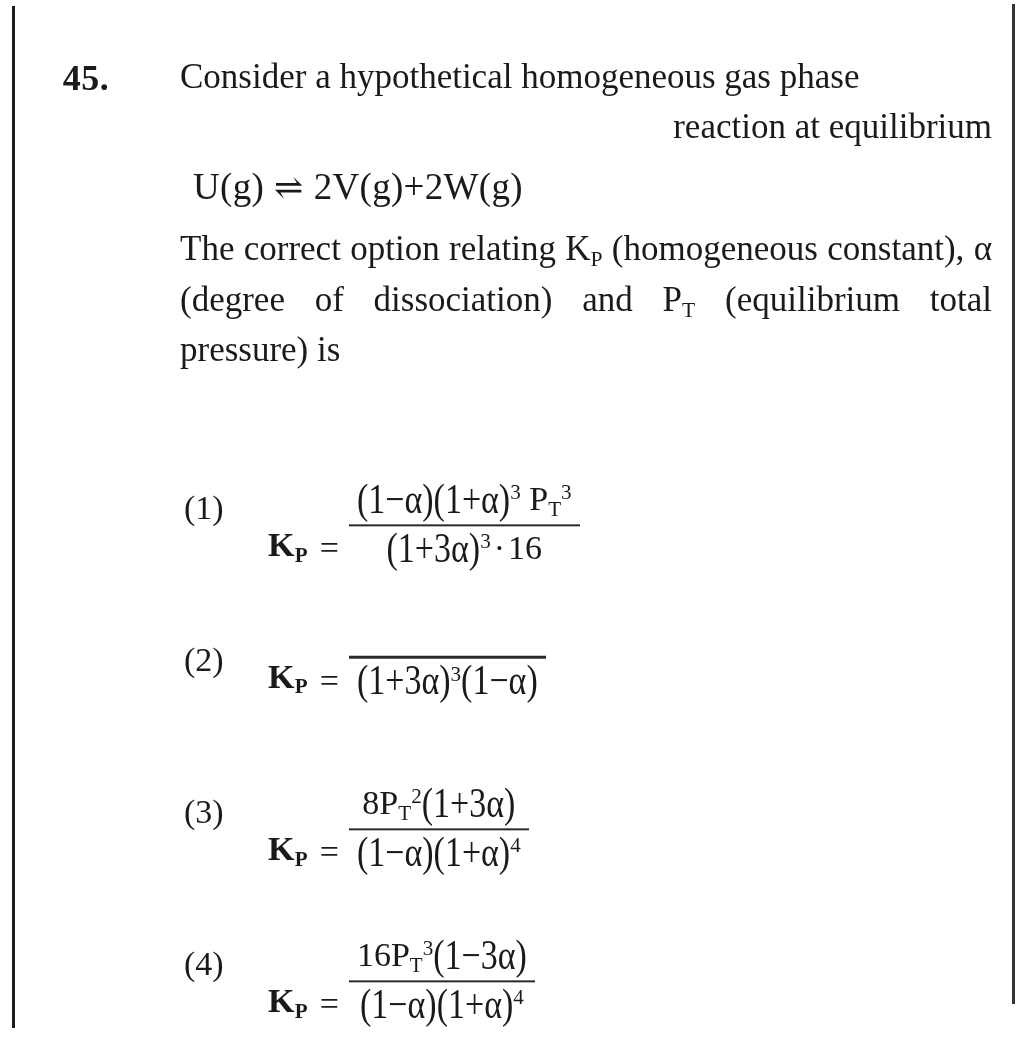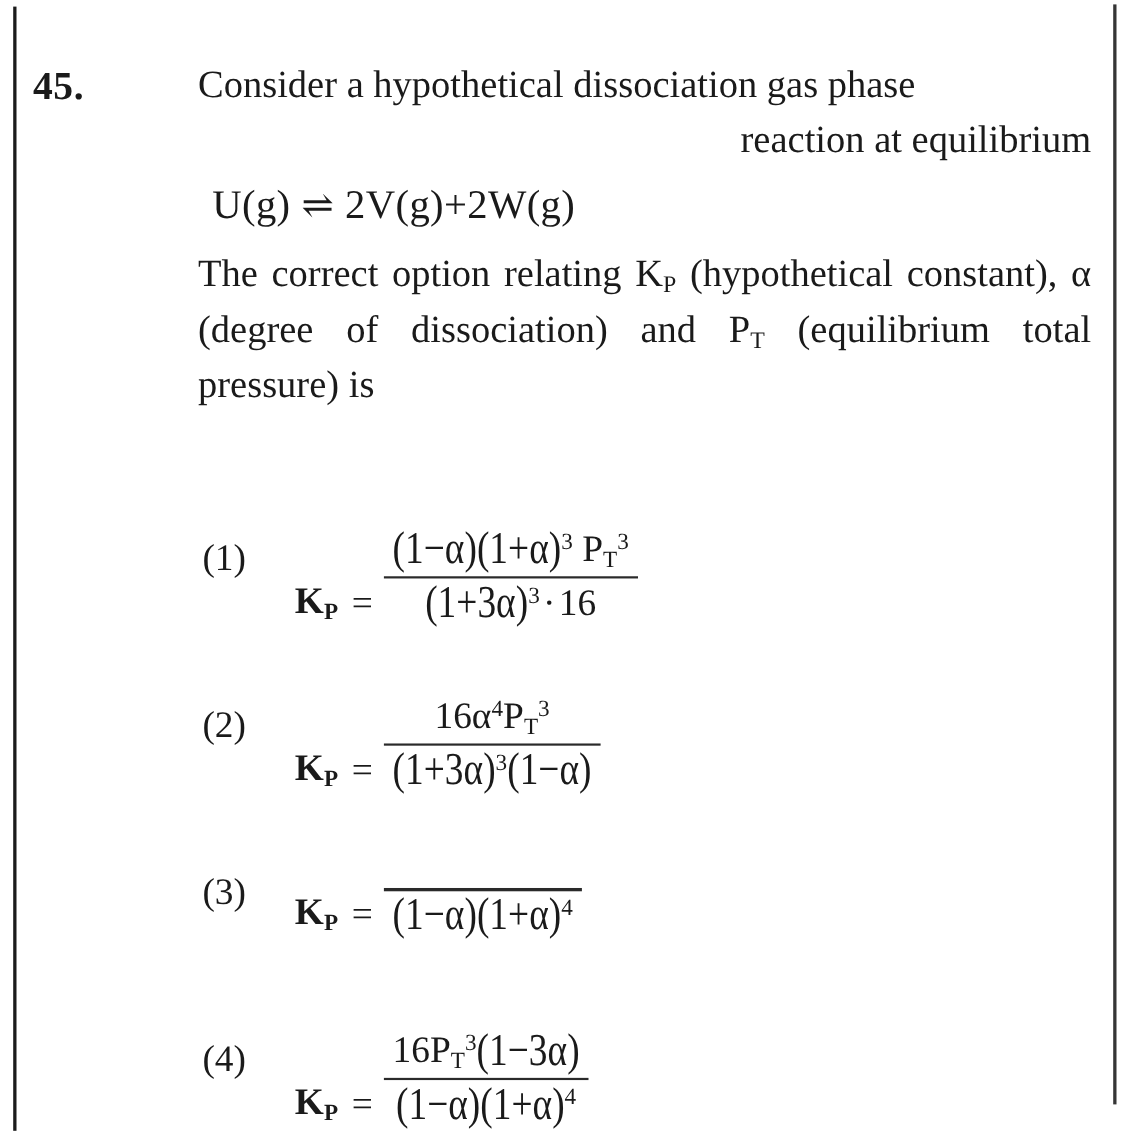--- a/index.html
+++ b/index.html
@@ -41,21 +41,21 @@
     position: absolute;
     left: 0;
     top: 0;
     width: 1024px;
   }
   .q-number {
     position: absolute;
     left: 30px;
     top: 57px;
     width: 112px;
-    text-align: left;
+    text-align: center;
     font-weight: bold;
     font-size: 36px;
     letter-spacing: .5px;
   }
   .q-body {
     position: absolute;
     left: 180px;
     top: 52px;
     width: 812px;
   }
@@ -147,30 +147,30 @@
 
 <div class="page-rule-left"></div>
 <div class="page-rule-right"></div>
 
 <div class="question">
 
   <div class="q-number">45.</div>
 
   <div class="q-body">
 
-    <p class="para first">Consider a hypothetical dissociation gas phase</p>
+    <p class="para first">Consider a hypothetical homogeneous gas phase</p>
 
     <p class="para nojust">reaction at equilibrium</p>
 
     <div class="eq-line">
       <span>U(g)</span><span class="harp">⇌</span><span>2V(g)+2W(g)</span>
     </div>
 
     <p class="para" style="text-align:justify;">
-      <span>The correct option relating K</span><sub>P</sub><span> (hypothetical</span>
+      <span>The correct option relating K</span><sub>P</sub><span> (homogeneous</span>
       <span>constant), α (degree of dissociation) and P</span><sub>T</sub>
       <span>(equilibrium total pressure) is</span>
     </p>
 
   </div>
 </div>
 
 <div class="options">
 
   <div class="option">
@@ -185,33 +185,33 @@
       </span>
     </span>
   </div>
 
   <div class="option">
     <span class="opt-label">(2)</span>
     <span class="opt-expr">
       <span class="lhs"><span>K</span><sub>P</sub></span>
       <span class="eqsign">=</span>
       <span class="frac">
-        <span class="num"><span>16α</span><sup>4</sup><span>P</span><sub>T</sub><sup>3</sup></span>
         <span class="bar"></span>
         <span class="den"><span class="bigparen">(1+3α)</span><sup>3</sup><span class="bigparen">(1−α)</span></span>
       </span>
     </span>
   </div>
 
   <div class="option">
     <span class="opt-label">(3)</span>
     <span class="opt-expr">
       <span class="lhs"><span>K</span><sub>P</sub></span>
       <span class="eqsign">=</span>
       <span class="frac">
+        <span class="num"><span>8P</span><sub>T</sub><sup>2</sup><span class="bigparen">(1+3α)</span></span>
         <span class="bar"></span>
         <span class="den"><span class="bigparen">(1−α)</span><span class="bigparen">(1+α)</span><sup>4</sup></span>
       </span>
     </span>
   </div>
 
   <div class="option">
     <span class="opt-label">(4)</span>
     <span class="opt-expr">
       <span class="lhs"><span>K</span><sub>P</sub></span>

